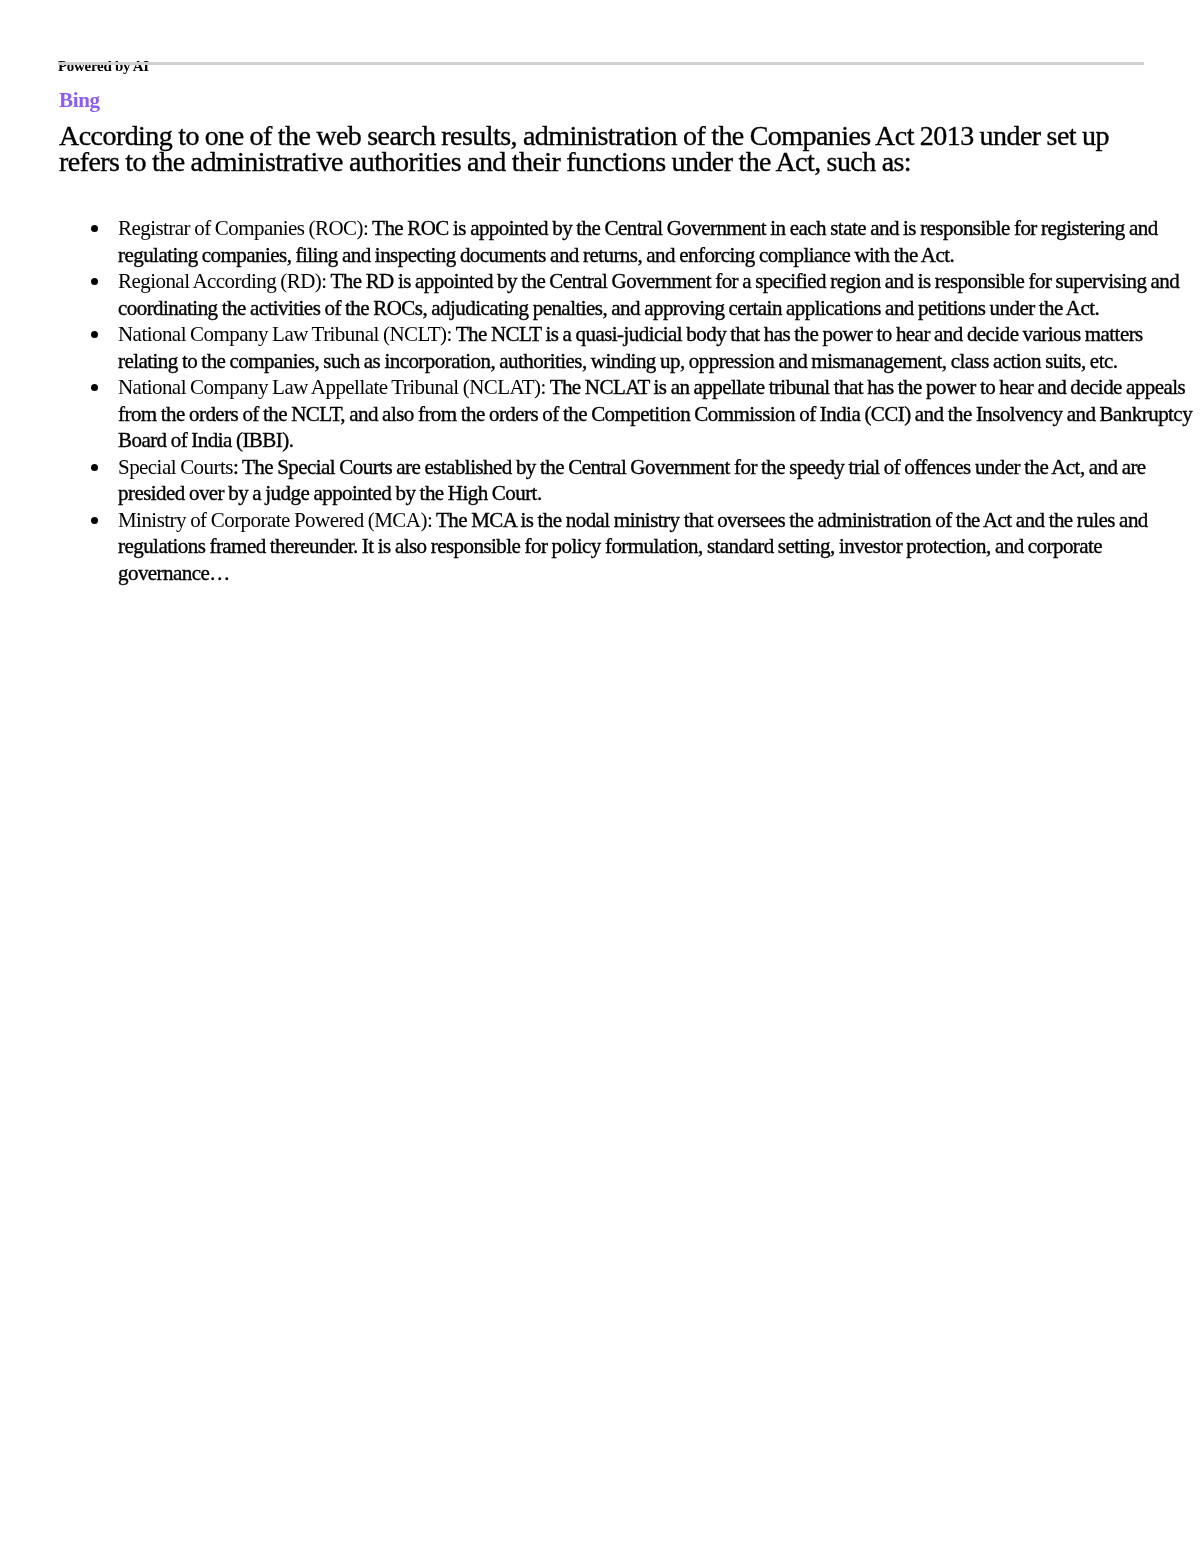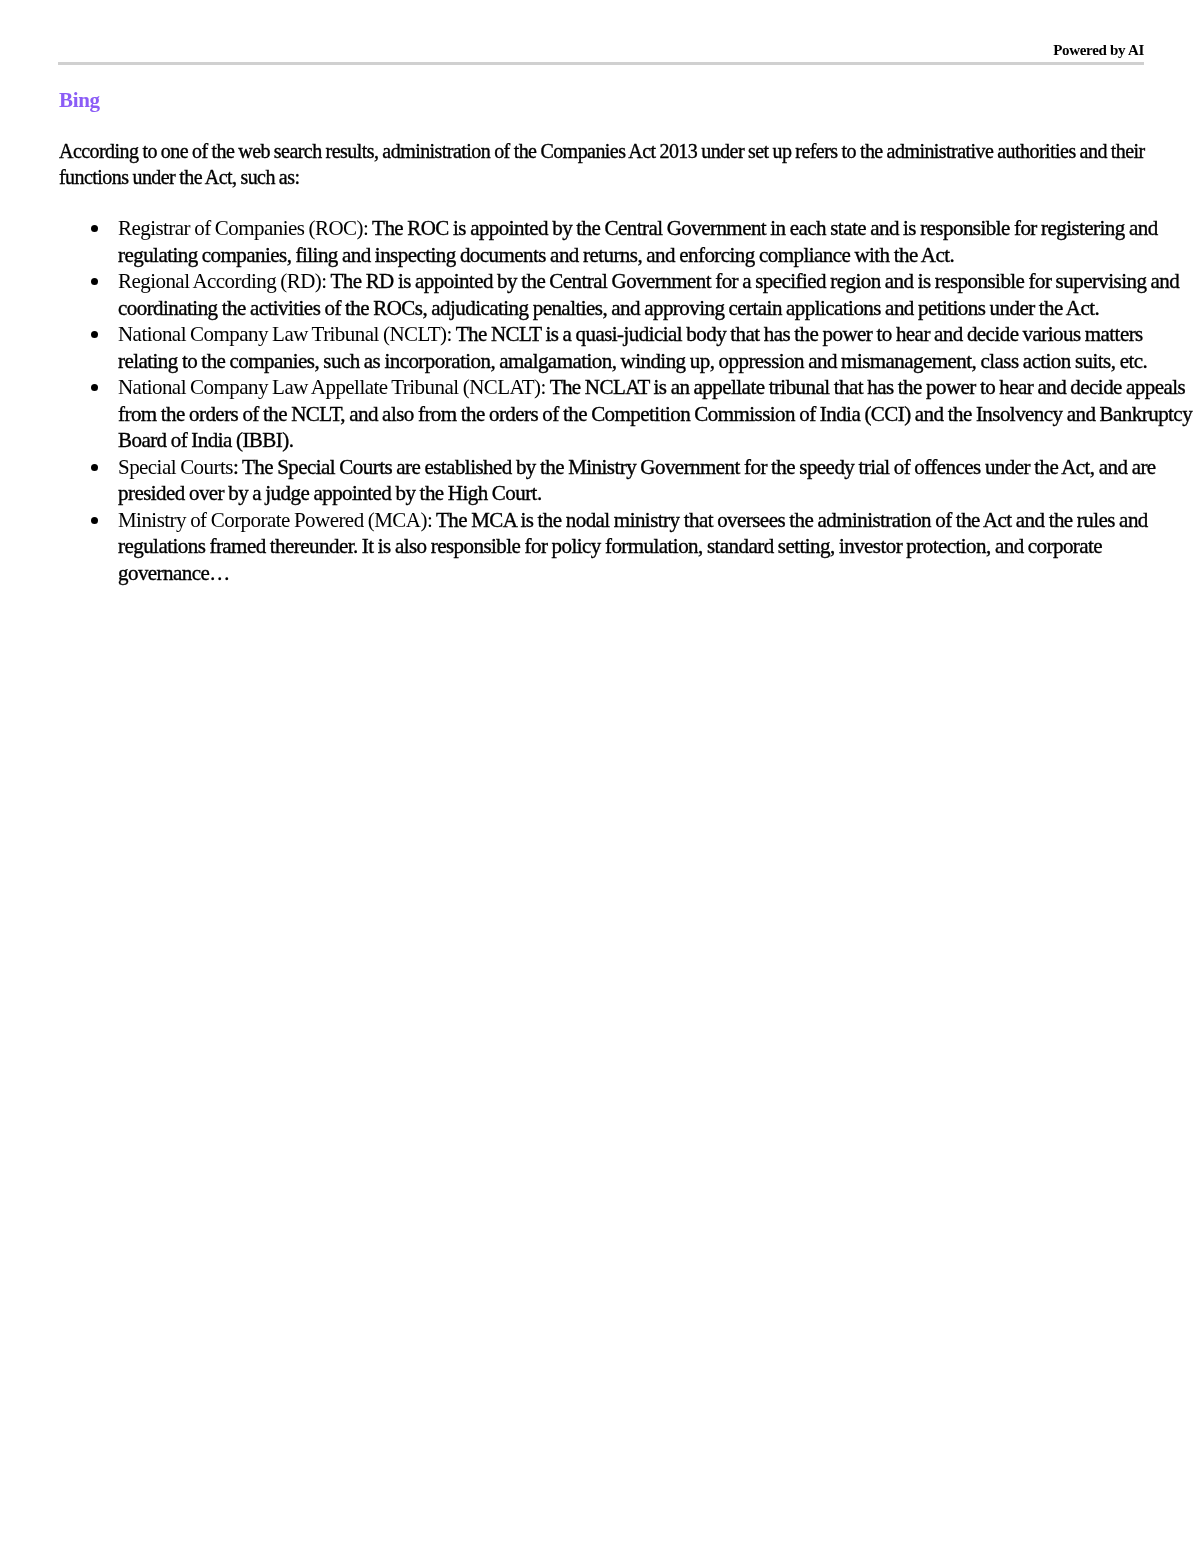--- a/index.html
+++ b/index.html
@@ -11,23 +11,23 @@
       width: 1200px;
       height: 1553px;
       position: relative;
       font-family: "Liberation Serif", "DejaVu Serif", serif;
       color: #000000;
       overflow: hidden;
     }
     .header {
       position: absolute;
       left: 58px;
-      top: 40px;
+      top: 56px;
       width: 1086px;
-      text-align: right;
+      text-align: left;
     }
     .header-text {
       font-size: 15px;
       font-weight: bold;
       line-height: 20px;
       letter-spacing: -0.3px;
     }
     .header-rule {
       position: absolute;
       left: 58px;
@@ -41,23 +41,23 @@
       left: 59px;
       top: 88px;
       font-size: 21px;
       font-weight: bold;
       color: #8b5cf6;
       letter-spacing: -0.3px;
     }
     .intro {
       position: absolute;
       left: 59px;
-      top: 138px;
+      top: 123px;
       width: 1090px;
-      font-size: 20px;
+      font-size: 28px;
       line-height: 26px;
       font-weight: bold;
       letter-spacing: -0.55px;
       word-spacing: -0.5px;
     }
     .intro-text { font-weight: normal; -webkit-text-stroke: 0.35px #000; }
     ul.items {
       position: absolute;
       left: 59px;
       top: 215px;
@@ -108,27 +108,27 @@
   <li>
     <span class="bullet"></span>
     <span class="term">Registrar of Companies (ROC)</span><span class="term">:</span><span class="desc"> The ROC is appointed by the Central Government in each state and is responsible for registering and regulating companies, filing and inspecting documents and returns, and enforcing compliance with the Act.</span>
   </li>
   <li>
     <span class="bullet"></span>
     <span class="term">Regional According (RD)</span><span class="term">:</span><span class="desc"> The RD is appointed by the Central Government for a specified region and is responsible for supervising and coordinating the activities of the ROCs, adjudicating penalties, and approving certain applications and petitions under the Act.</span>
   </li>
   <li>
     <span class="bullet"></span>
-    <span class="term">National Company Law Tribunal (NCLT)</span><span class="term">:</span><span class="desc"> The NCLT is a quasi-judicial body that has the power to hear and decide various matters relating to the companies, such as incorporation, amalgamation, winding up, oppression and mismanagement, class action suits, etc.</span>
+    <span class="term">National Company Law Tribunal (NCLT)</span><span class="term">:</span><span class="desc"> The NCLT is a quasi-judicial body that has the power to hear and decide various matters relating to the companies, such as incorporation, authorities, winding up, oppression and mismanagement, class action suits, etc.</span>
   </li>
   <li>
     <span class="bullet"></span>
     <span class="term">National Company Law Appellate Tribunal (NCLAT)</span><span class="term">:</span><span class="desc"> The NCLAT is an appellate tribunal that has the power to hear and decide appeals from the orders of the NCLT, and also from the orders of the Competition Commission of India (CCI) and the Insolvency and Bankruptcy Board of India (IBBI).</span>
   </li>
   <li>
     <span class="bullet"></span>
-    <span class="term">Special Courts</span><span class="desc">:</span><span class="desc"> The Special Courts are established by the Ministry Government for the speedy trial of offences under the Act, and are presided over by a judge appointed by the High Court.</span>
+    <span class="term">Special Courts</span><span class="desc">:</span><span class="desc"> The Special Courts are established by the Central Government for the speedy trial of offences under the Act, and are presided over by a judge appointed by the High Court.</span>
   </li>
   <li>
     <span class="bullet"></span>
     <span class="term">Ministry of Corporate Powered (MCA)</span><span class="term">:</span><span class="desc"> The MCA is the nodal ministry that oversees the administration of the Act and the rules and regulations framed thereunder. It is also responsible for policy formulation, standard setting, investor protection, and corporate governance…</span>
   </li>
 </ul>
 
 </body></html>

